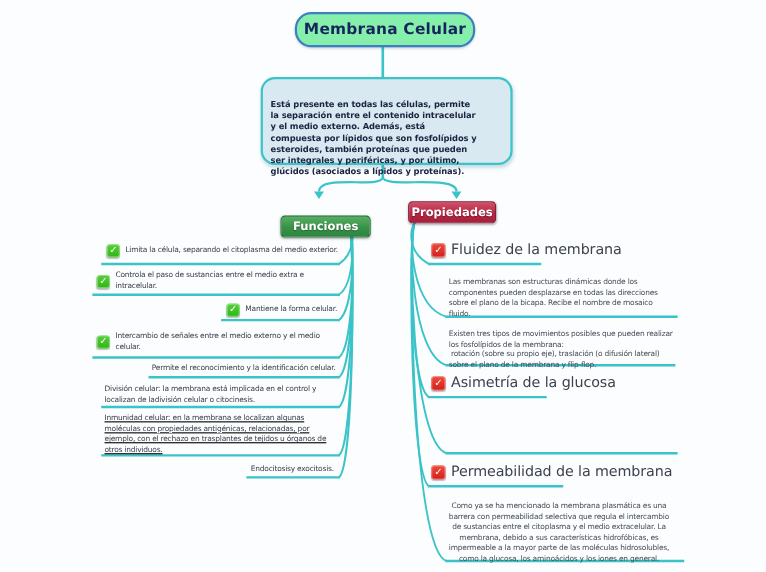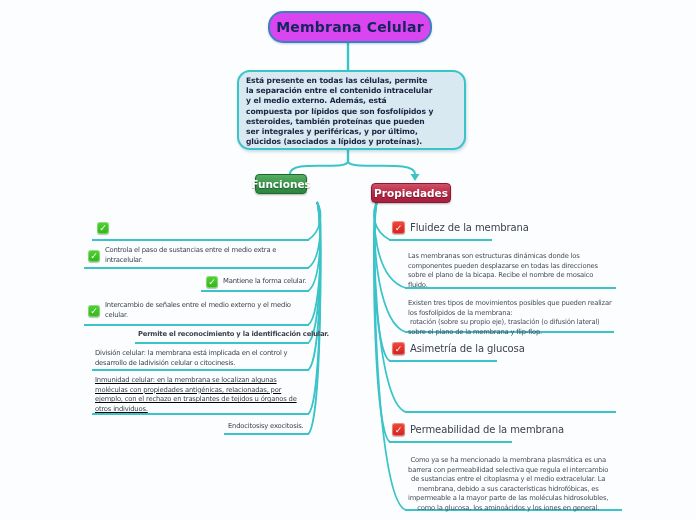--- a/index.html
+++ b/index.html
@@ -8,60 +8,60 @@
     background:#fbfdfe;
     font-family:"DejaVu Sans","Liberation Sans",sans-serif;
   }
   .canvas{position:absolute;inset:0;width:696px;height:520px;}
   svg.links{position:absolute;left:0;top:0;width:696px;height:520px;pointer-events:none;}
   .stroke{stroke:#3ac3c8;fill:none;}
   .fillarrow{fill:#3ac3c8;stroke:none;}
 
   .root-node{
     position:absolute;left:268px;top:11px;width:160px;height:28px;
-    background:#d946ef;border:2px solid #3e7fc1;border-radius:15px;
+    background:#86efac;border:2px solid #3e7fc1;border-radius:15px;
     display:flex;align-items:center;justify-content:center;
     box-shadow:0 1px 2px rgba(40,70,120,.25);
     font-weight:bold;font-size:14px;color:#17255f;letter-spacing:.2px;
   }
   .note-box{
     position:absolute;left:237px;top:70px;width:229px;height:80px;
     background:#d9e9f1;border:2px solid #3ac3c8;border-radius:13px;
-    box-sizing:border-box;padding:4px 7px;
+    box-sizing:border-box;padding:18px 7px;
     box-shadow:1px 2px 3px rgba(60,130,150,.25);
   }
   .note-box .txt{
     display:block;font-weight:bold;font-size:7.6px;line-height:10.2px;
     color:#1c2340;white-space:pre-line;letter-spacing:-0.1px;
   }
   .branch-box{
     position:absolute;height:20px;border-radius:4px;
     display:flex;align-items:center;justify-content:center;
     color:#fff;font-weight:bold;font-size:10.5px;
     text-shadow:0 1px 1px rgba(0,0,0,.35);
     box-shadow:0 1px 2px rgba(0,0,0,.3);
     box-sizing:border-box;
   }
   .branch-green{
-    left:255px;top:174px;width:52px;
+    left:255px;top:196px;width:82px;
     background:linear-gradient(180deg,#57ae63 0%,#379247 55%,#2e8540 100%);
     border:1.5px solid #1a6a2c;
     text-align:right;
   }
   .branch-red{
     left:371px;top:183px;width:80px;
     background:linear-gradient(180deg,#d15068 0%,#b52743 55%,#a81f3c 100%);
     border:1.5px solid #871a35;
   }
   .item{position:absolute;display:flex;align-items:center;gap:5px;}
   .item .txt, .note-txt{
     font-size:6.8px;line-height:9.5px;color:#3d424d;
     white-space:pre-line;letter-spacing:-0.2px;
   }
-  .topic .txt{font-size:10px;letter-spacing:-0.1px;}
+  .topic .txt{font-size:13px;letter-spacing:-0.1px;}
   .note-txt{position:absolute;color:#474c57;}
   .cb{
     width:12px;height:12px;border-radius:3px;flex:0 0 auto;
     display:flex;align-items:center;justify-content:center;
     color:#fff;font-size:9px;font-weight:bold;line-height:12px;
     box-shadow:inset 0 0 0 1px rgba(255,255,255,.35),0 1px 1px rgba(0,0,0,.25);
   }
   .cb-green{background:linear-gradient(180deg,#55d13a 0%,#2fb515 100%);}
   .cb-red{width:13px;height:13px;background:linear-gradient(180deg,#f04b3a 0%,#d31f1d 100%);}
 </style>
@@ -127,41 +127,42 @@
 esteroides, también proteínas que pueden
 ser integrales y periféricas, y por último,
 glúcidos (asociados a lípidos y proteínas).</span>
   </div>
 
   <div class="branch-box branch-green">Funciones</div>
   <div class="branch-box branch-red">Propiedades</div>
 
   <div class="item" style="left:97px;top:222px;">
     <span class="cb cb-green">✓</span>
+    <span class="txt">Limita la célula, separando el citoplasma del medio exterior.</span>
   </div>
   <div class="item" style="left:88px;top:246px;">
     <span class="cb cb-green">✓</span>
     <span class="txt">Controla el paso de sustancias entre el medio extra e
 intracelular.</span>
   </div>
   <div class="item" style="left:206px;top:276px;">
     <span class="cb cb-green">✓</span>
     <span class="txt">Mantiene la forma celular.</span>
   </div>
   <div class="item" style="left:88px;top:301px;">
     <span class="cb cb-green">✓</span>
     <span class="txt">Intercambio de señales entre el medio externo y el medio
 celular.</span>
   </div>
-  <div class="item" style="left:138px;top:330px;font-weight:bold;">
+  <div class="item" style="left:138px;top:330px;">
     <span class="txt">Permite el reconocimiento y la identificación celular.</span>
   </div>
   <div class="item" style="left:95px;top:349px;">
     <span class="txt">División celular: la membrana está implicada en el control y
-desarrollo de ladivisión celular o citocinesis.</span>
+localizan de ladivisión celular o citocinesis.</span>
   </div>
   <div class="item" style="left:95px;top:376px;text-decoration:underline;">
     <span class="txt">Inmunidad celular: en la membrana se localizan algunas
 moléculas con propiedades antigénicas, relacionadas, por
 ejemplo, con el rechazo en trasplantes de tejidos u órganos de
 otros individuos.</span>
   </div>
   <div class="item" style="left:228px;top:422px;">
     <span class="txt">Endocitosisy exocitosis.</span>
   </div>

